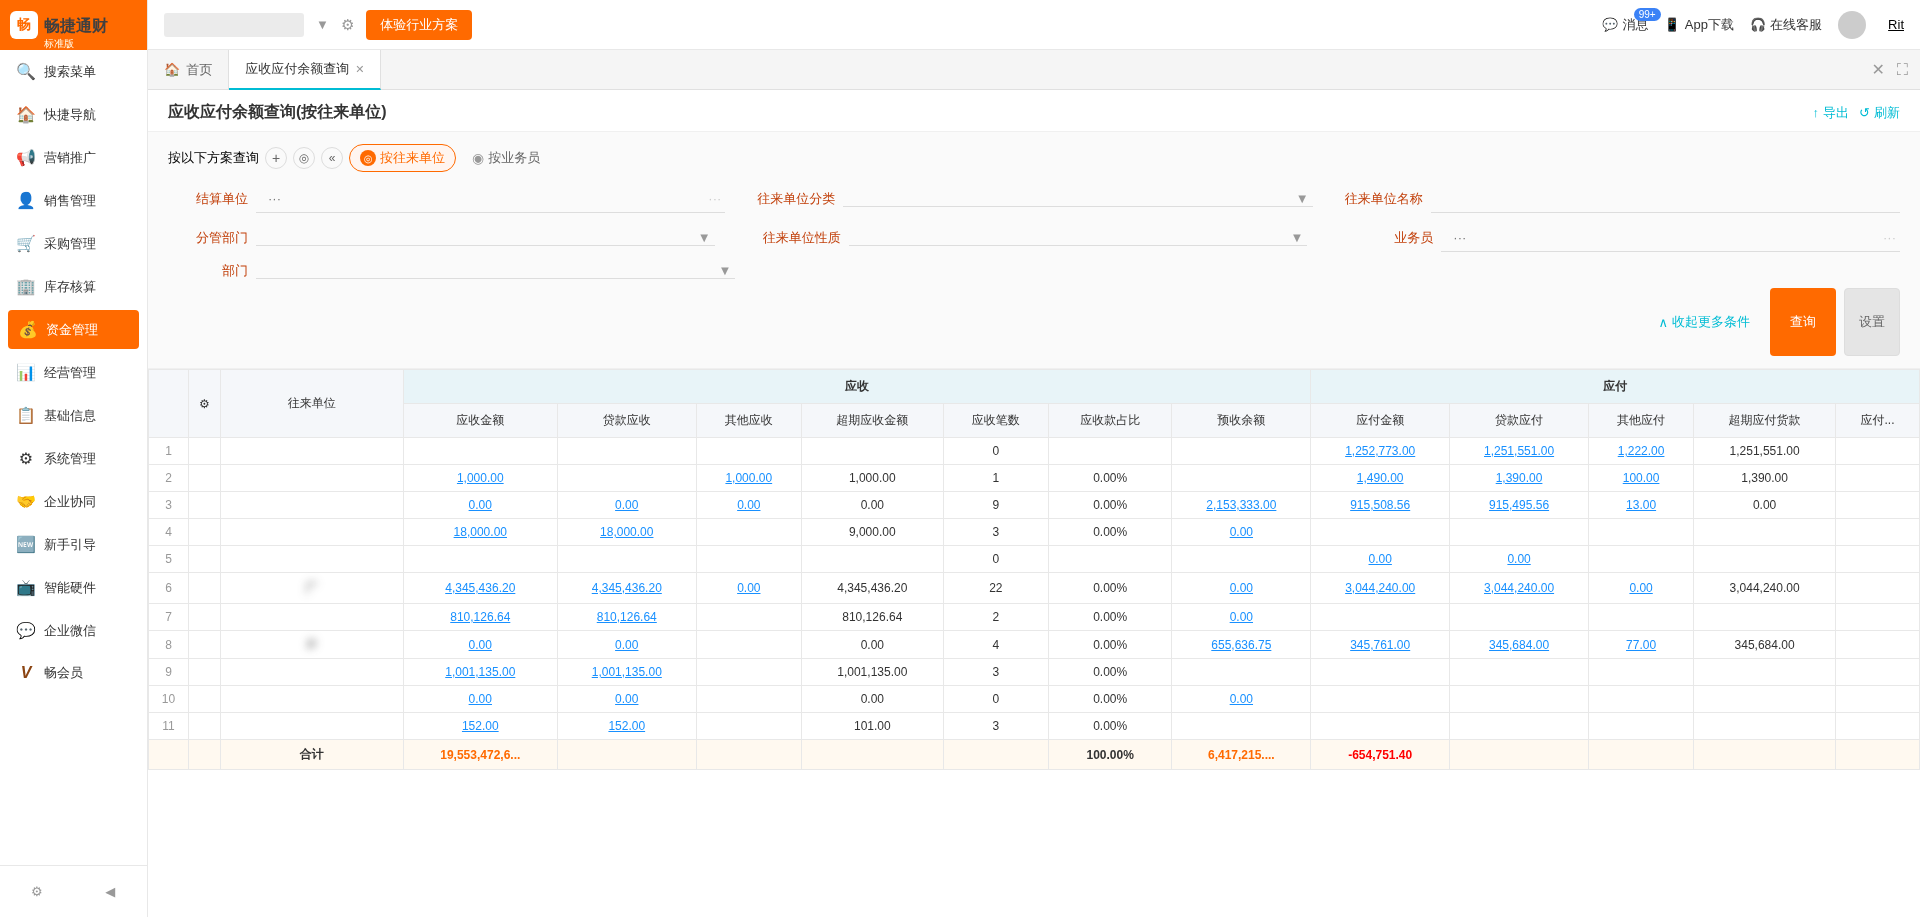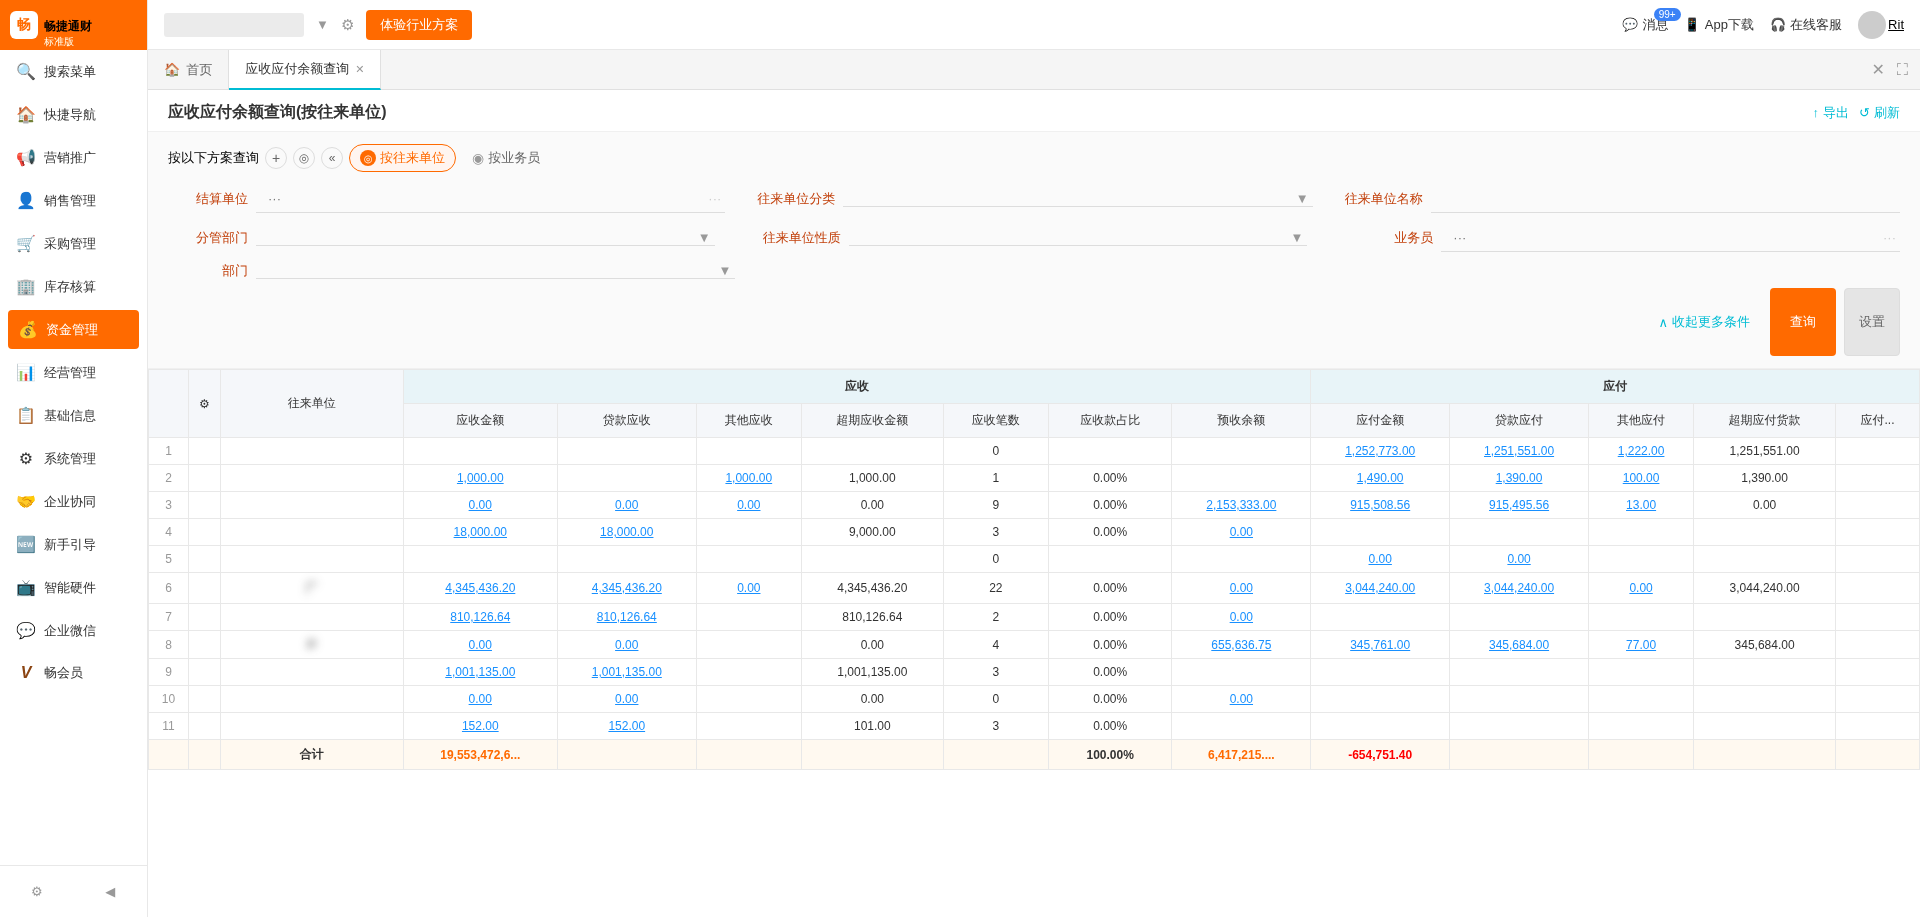--- a/index.html
+++ b/index.html
@@ -67,21 +67,21 @@
     .total-row td { background: #fff9f0; font-weight: bold; }
     .win-btn { background: none; border: none; cursor: pointer; color: #999; font-size: 16px; padding: 4px; }
   </style>
 </head>
 <body>
 
 <div class="sidebar">
   <div class="sidebar-logo">
     <div class="sidebar-logo-icon">畅</div>
     <div>
-      <div style="color:#000000;font-size:12px;font-weight:bold;margin-top:16px;">畅捷通财</div>
+      <div style="color:#404040;font-size:16px;font-weight:bold;margin-top:16px;">畅捷通财</div>
       <div style="color:#ffe;font-size:10px;">标准版</div>
     </div>
   </div>
 
   <div class="sidebar-item">
     <span class="icon">🔍</span>
     <span>搜索菜单</span>
   </div>
   <div class="sidebar-item">
     <span class="icon">🏠</span>
@@ -161,21 +161,21 @@
         <span class="badge-red">99+</span>
       </div>
       <div class="topbar-action">
         <span>📱</span>
         <span>App下载</span>
       </div>
       <div class="topbar-action">
         <span>🎧</span>
         <span>在线客服</span>
       </div>
-      <div style="display:flex;align-items:center;gap:2px;text-decoration:underline;">
+      <div style="display:flex;align-items:center;gap:22px;text-decoration:underline;">
         <div style="width:28px;height:28px;background:#ccc;border-radius:50;overflow:hidden;border-radius:50%;"></div>
         <span>Rit</span>
       </div>
     </div>
   </div>
 
   <div class="tabs">
     <div class="tab">
       <span style="color:#00bcd4;">🏠</span>
       <span>首页</span>

